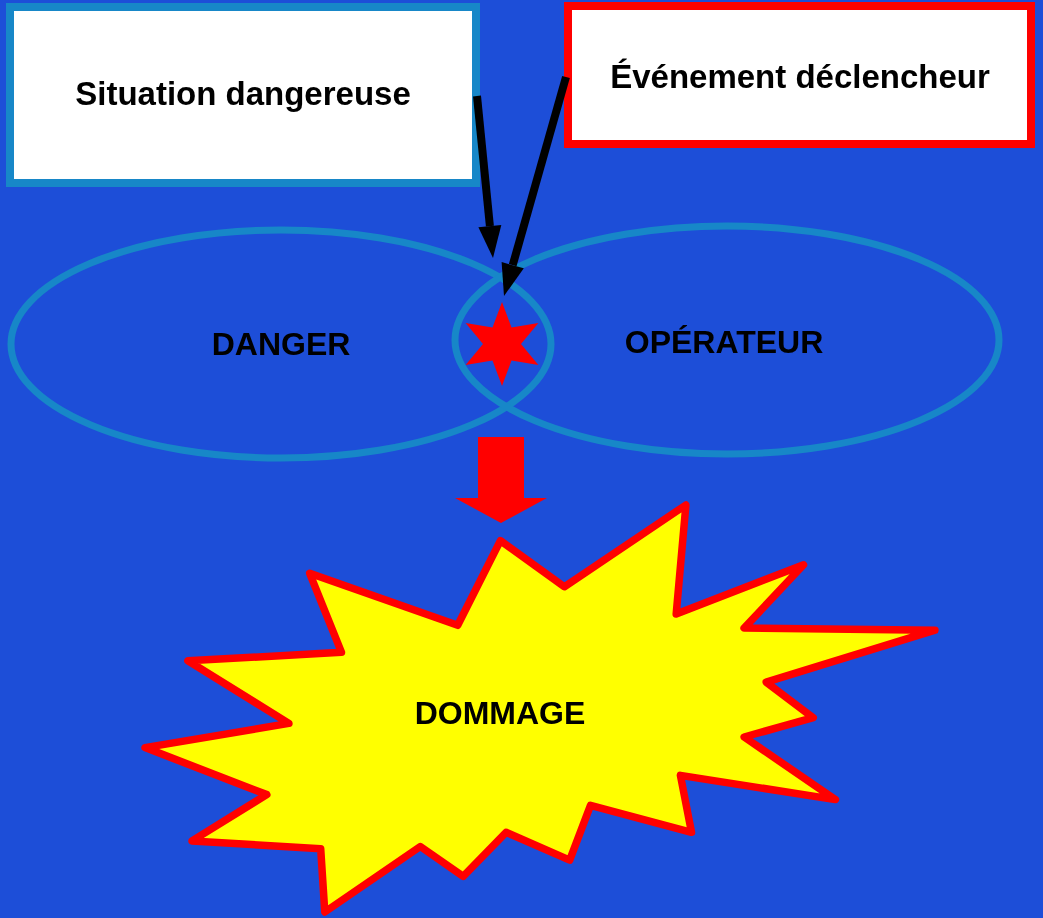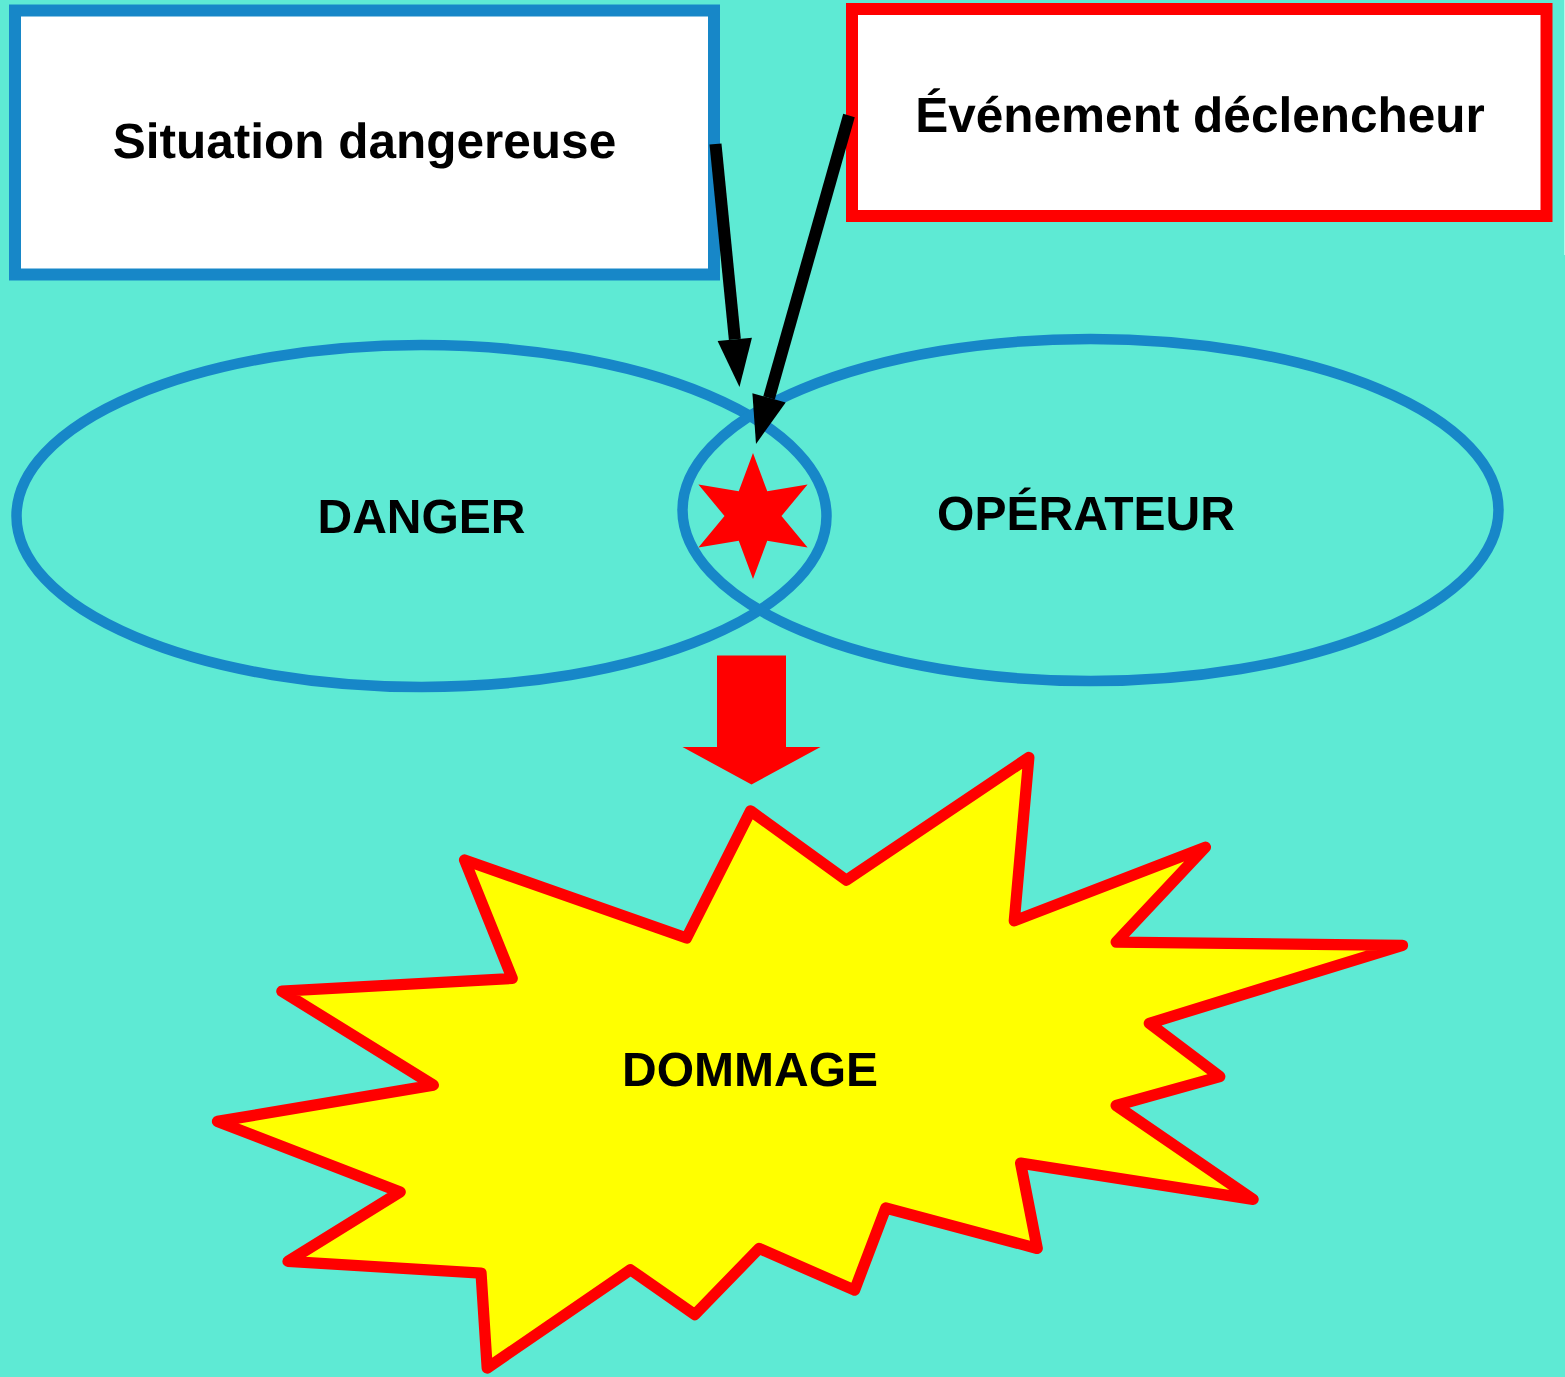--- a/index.html
+++ b/index.html
@@ -5,21 +5,21 @@
   html, body {
     margin: 0;
     padding: 0;
     background: #FFFFFF;
     font-family: "Liberation Sans", "DejaVu Sans", sans-serif;
   }
   .stage {
     position: relative;
     width: 1043px;
     height: 918px;
-    background: #5eead4;
+    background: #1d4ed8;
     overflow: hidden;
   }
   svg { display: block; }
   .box-blue   { fill: #FFFFFF; stroke: #1787C8; stroke-width: 8; }
   .box-red    { fill: #FFFFFF; stroke: #FF0000; stroke-width: 8; }
   .ellipse-blue { fill: none; stroke: #1787C8; stroke-width: 7; }
   .black-line { stroke: #000000; stroke-width: 8; fill: none; }
   .black-head { fill: #000000; stroke: none; }
   .star-red   { fill: #FF0000; stroke: none; }
   .arrow-red  { fill: #FF0000; stroke: none; }

